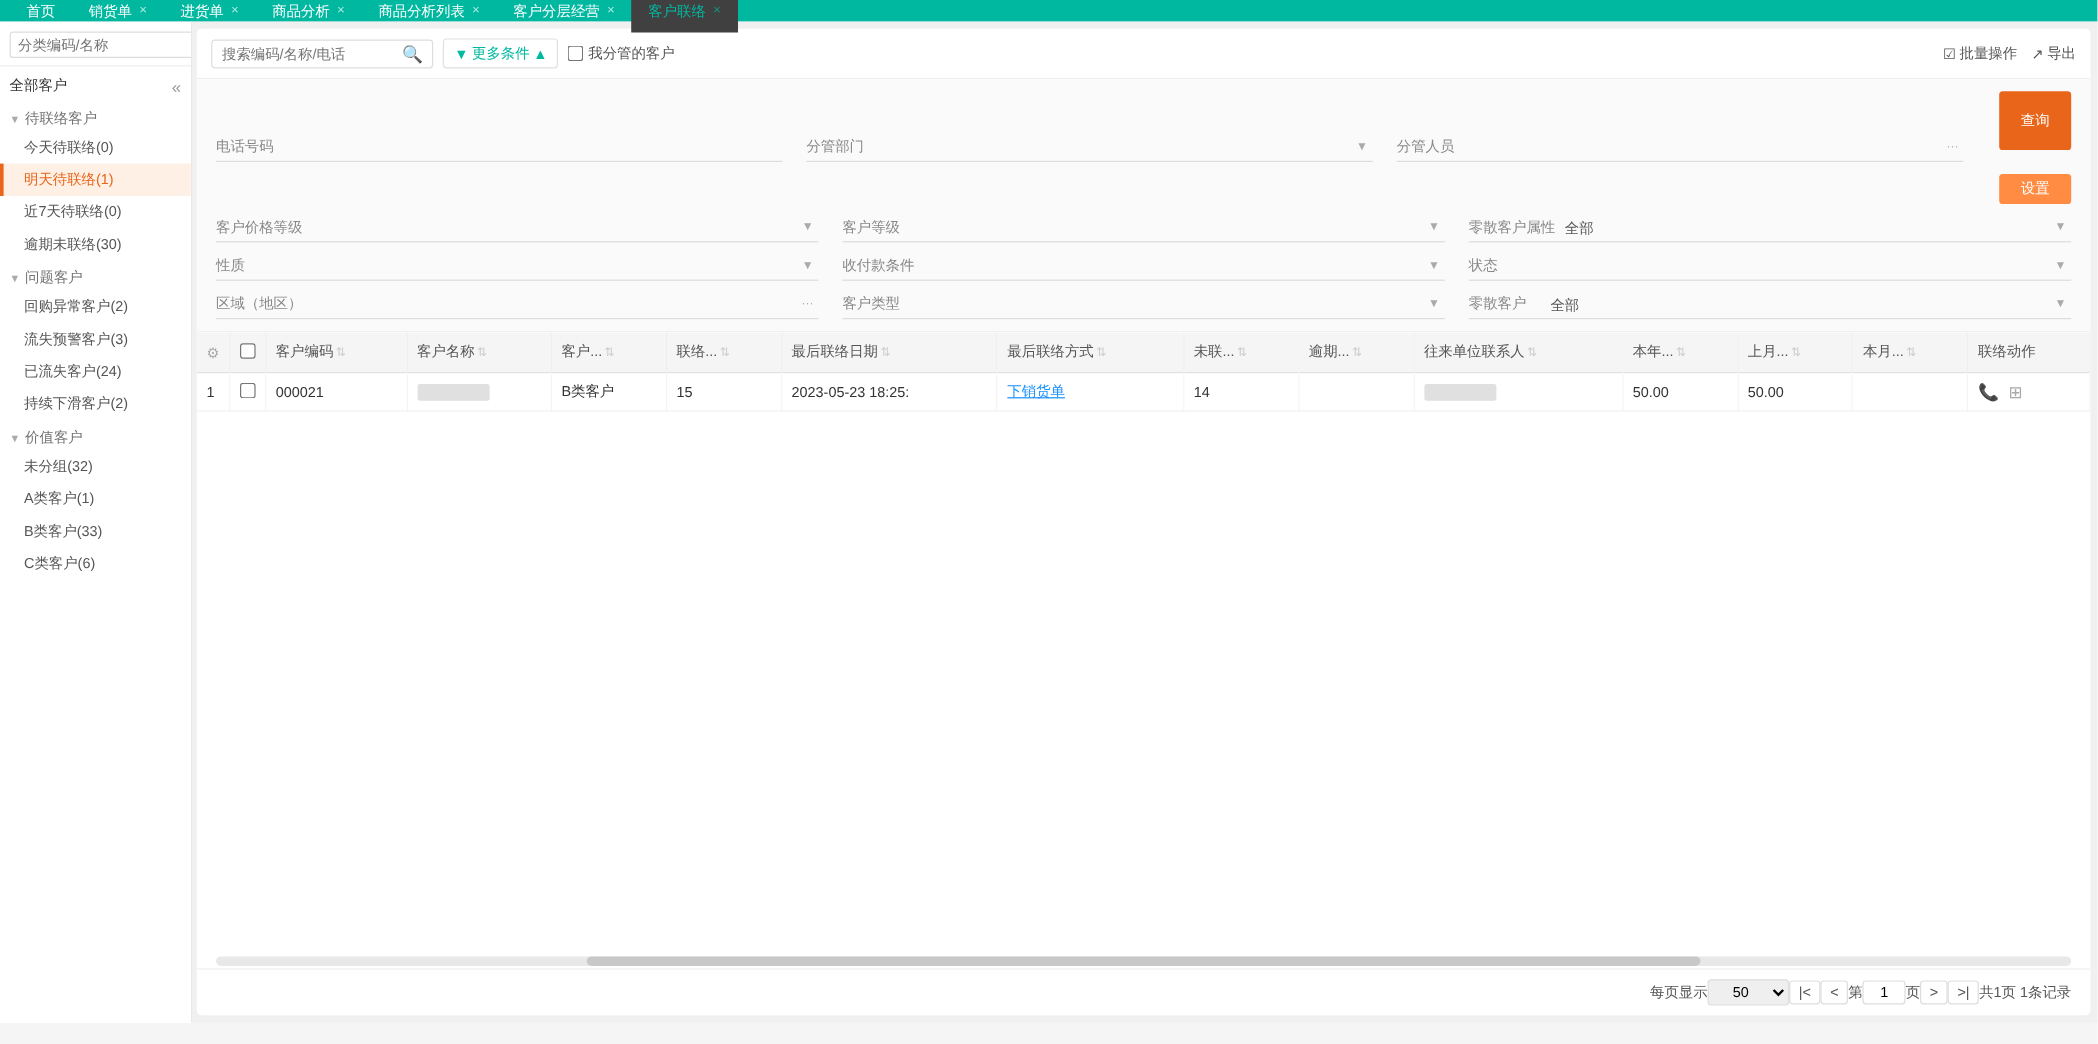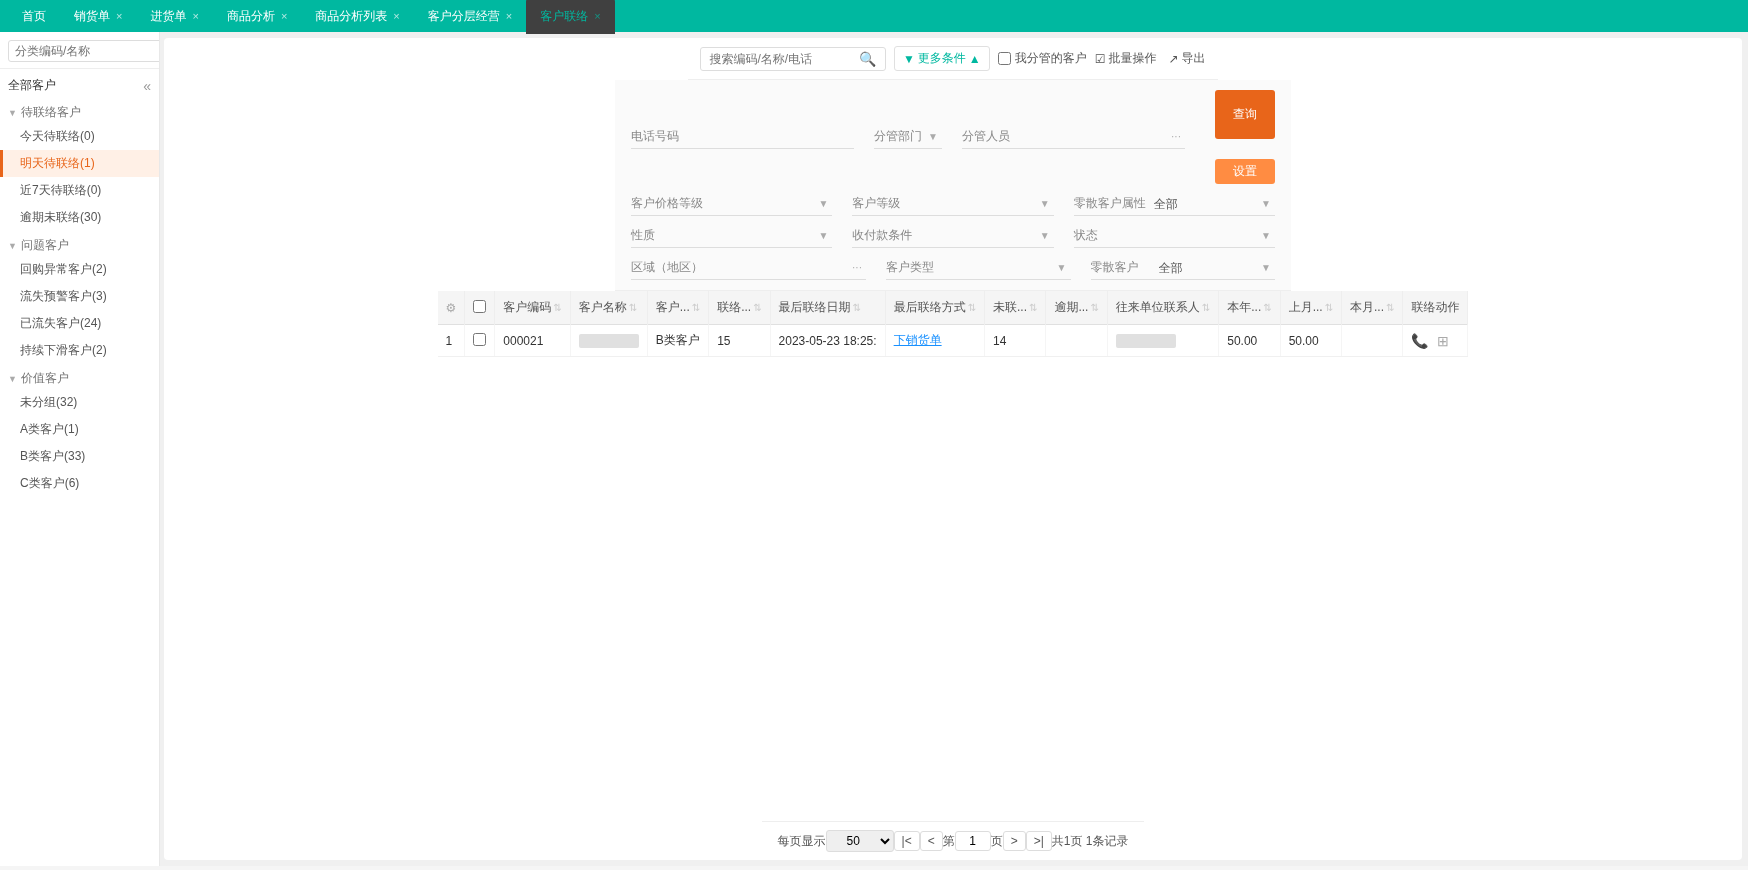--- a/index.html
+++ b/index.html
@@ -3,21 +3,21 @@
   <meta charset="utf-8">
   <style>
     * { box-sizing: border-box; margin: 0; padding: 0; font-family: "Microsoft YaHei", Arial, sans-serif; font-size: 12px; }
     body { background: #f5f5f5; min-width: 1748px; }
 
     
     .top-nav {
       background: #00b8a0;
       display: flex;
       align-items: center;
-      height: 32px;
+      height: 18px;
       padding: 0 8px;
     }
     .top-nav .nav-item {
       color: #fff;
       padding: 0 14px;
       height: 36px;
       display: flex;
       align-items: center;
       cursor: pointer;
       white-space: nowrap;
@@ -107,21 +107,20 @@
 
     
     .content-area {
       flex: 1;
       display: flex;
       flex-direction: column;
       overflow: hidden;
       background: #fff;
       margin: 6px 6px 6px 4px;
       border-radius: 4px;
-      align-items: center;
     }
 
     
     .toolbar {
       display: flex;
       align-items: center;
       padding: 8px 12px;
       border-bottom: 1px solid #eee;
       background: #fff;
       gap: 8px;

